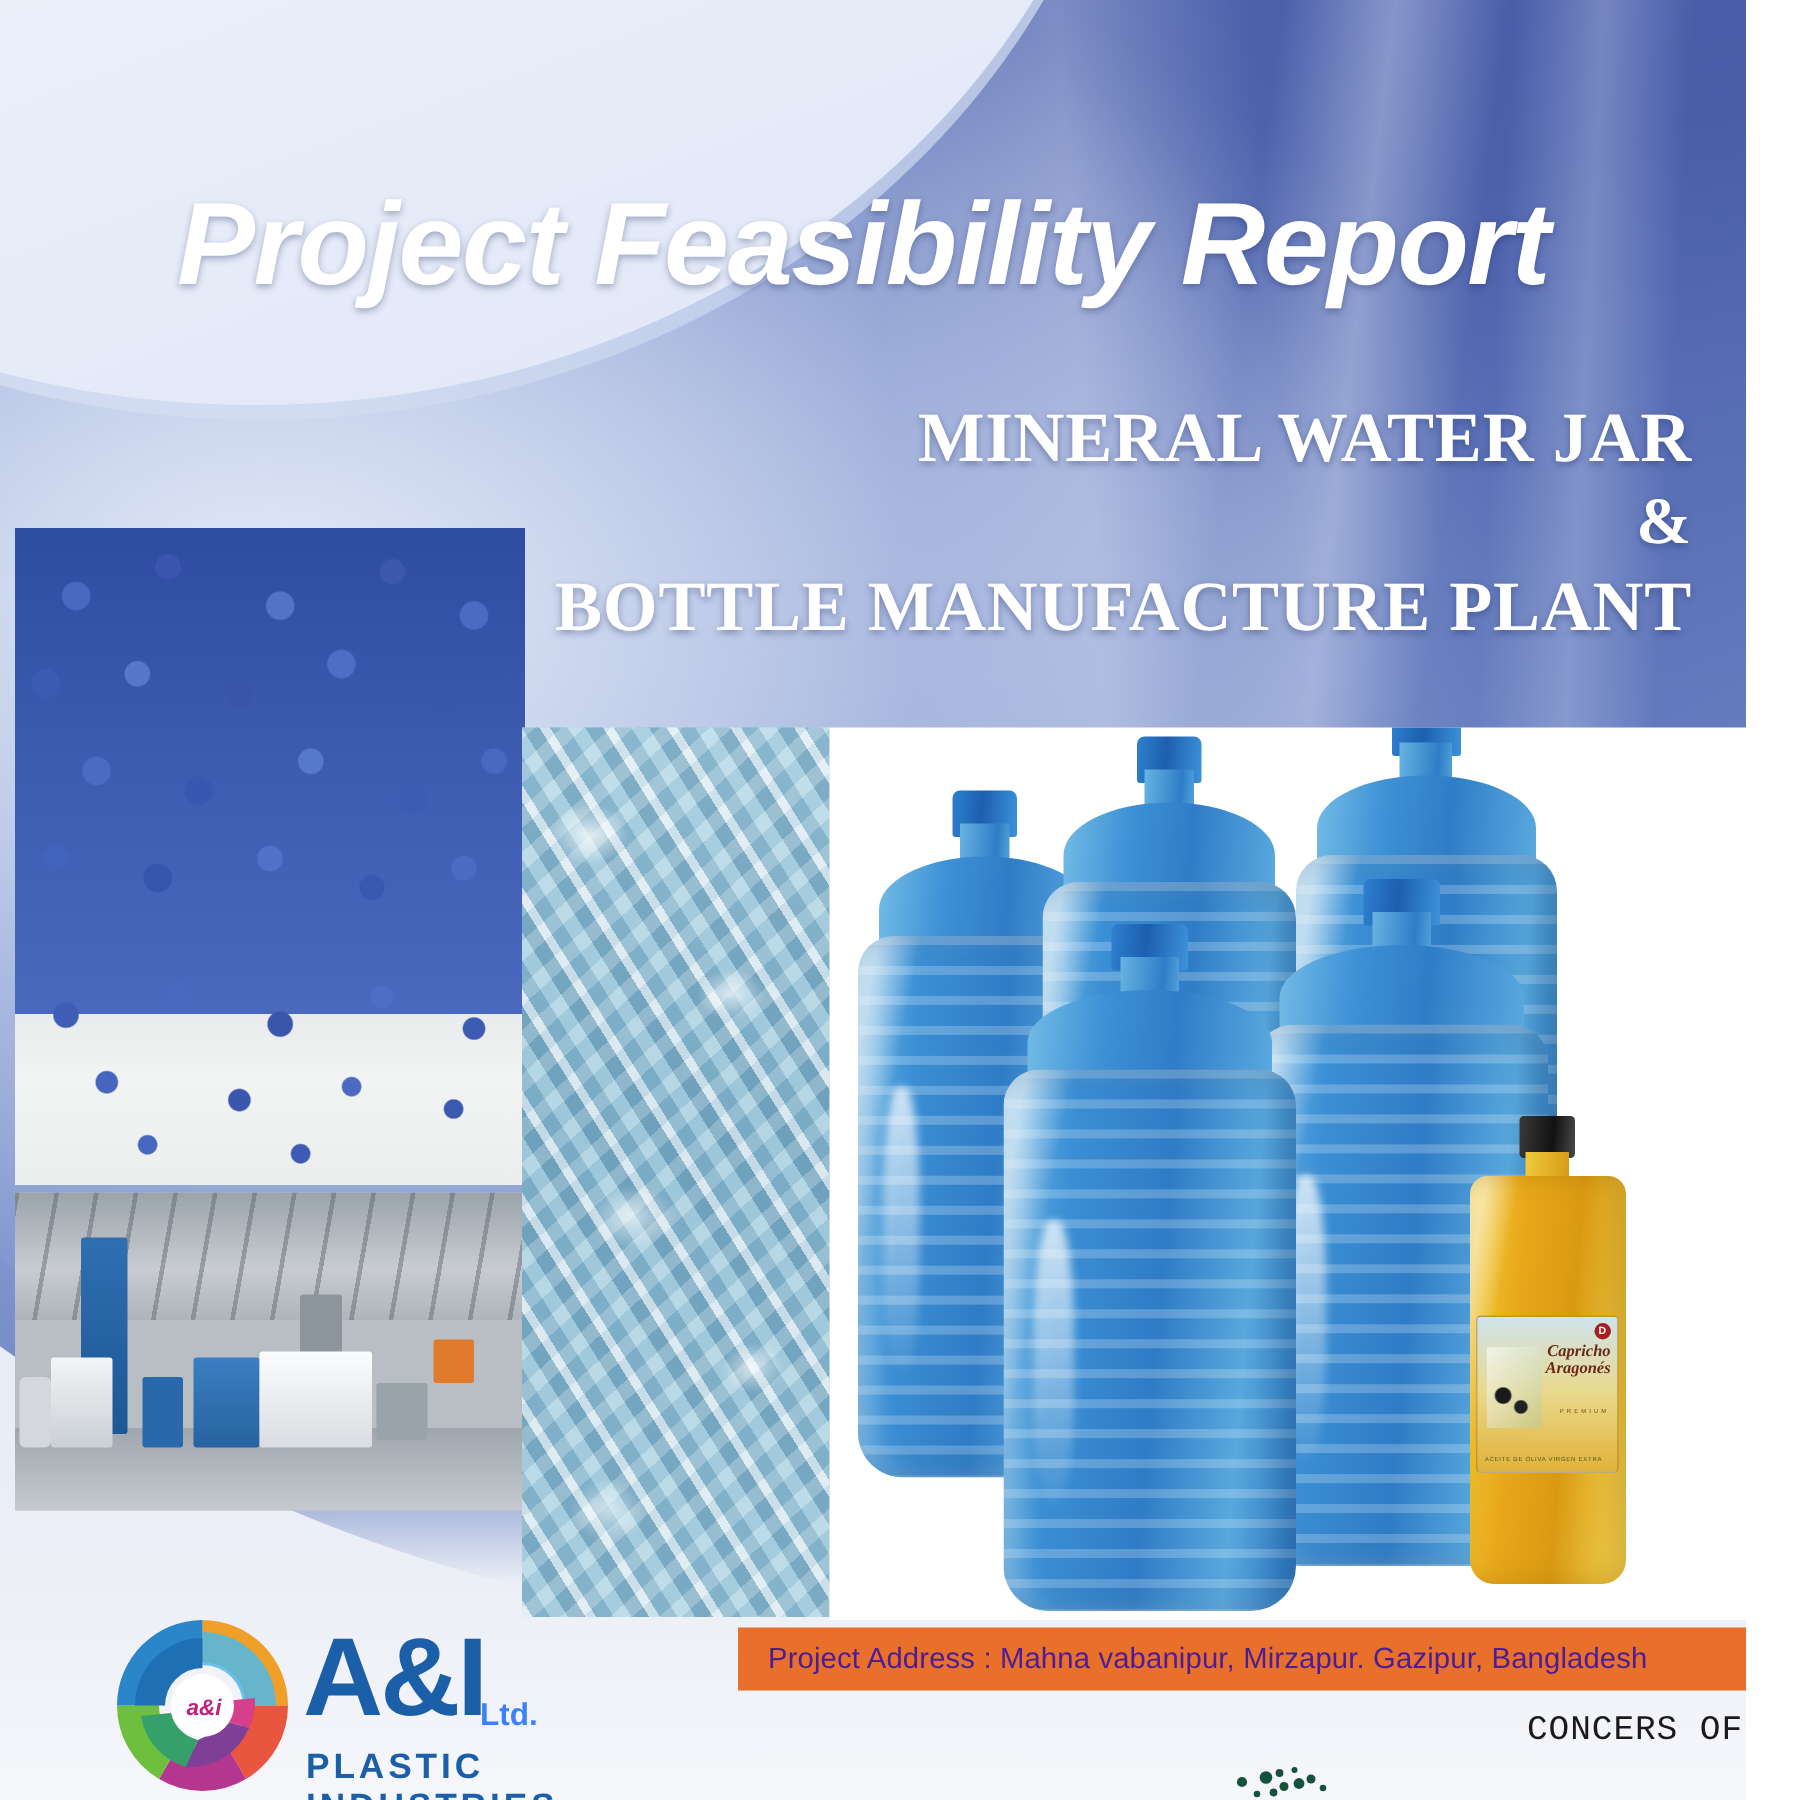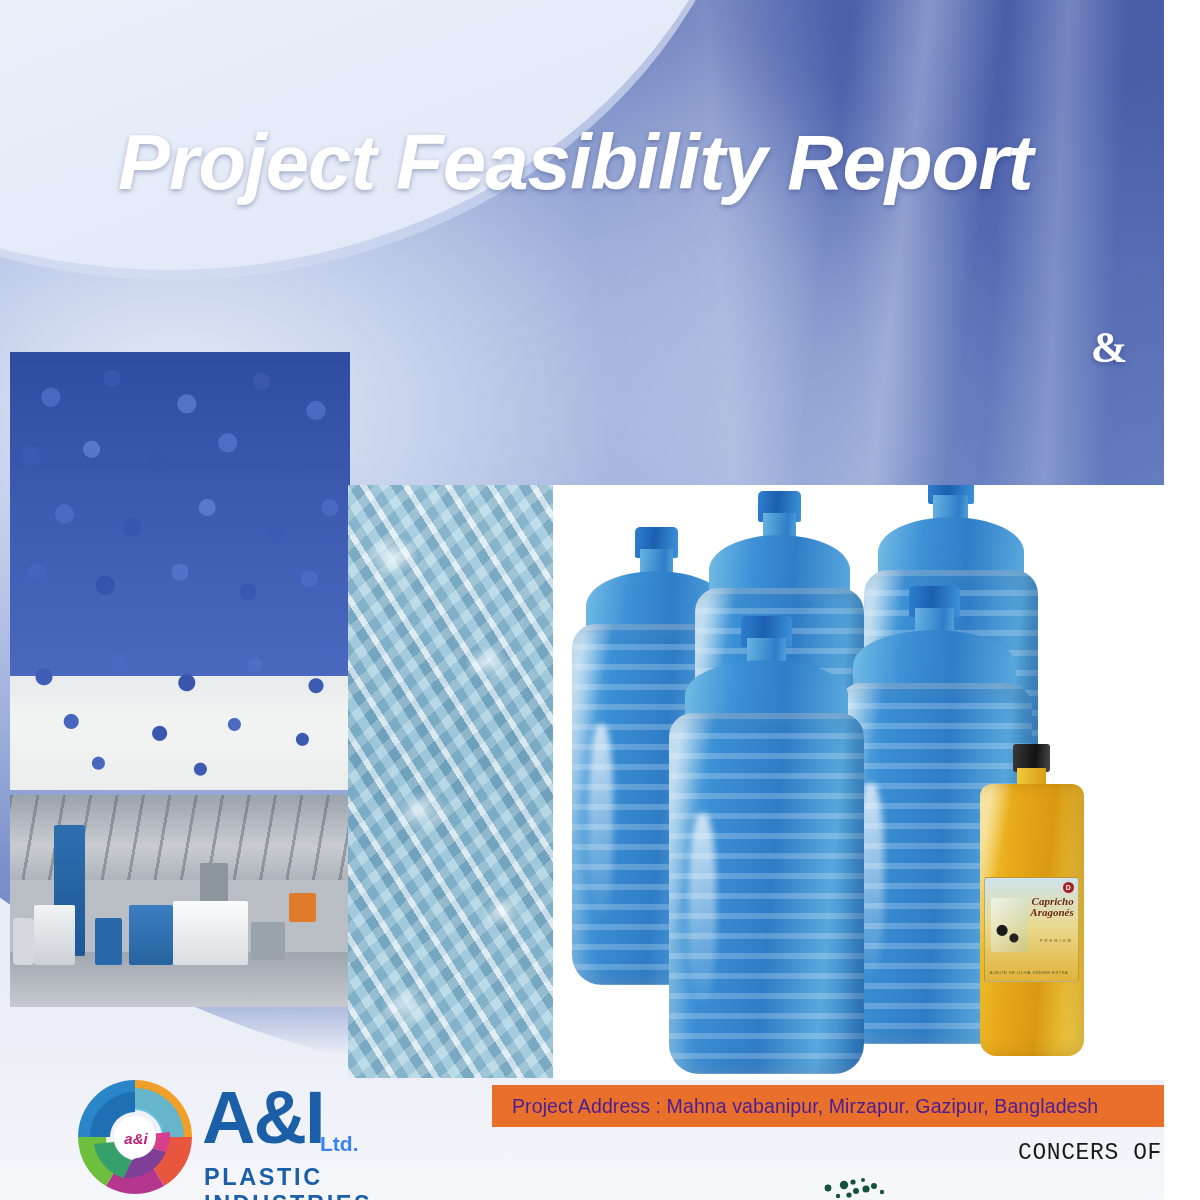--- a/index.html
+++ b/index.html
@@ -256,21 +256,23 @@
   <div class="bg-ellipse"></div>
   <div class="bg-ellipse-2"></div>
   <div class="streak c"></div>
   <div class="streak a"></div>
   <div class="streak b"></div>
   <div class="corner-white"></div>
   <div class="corner-band"></div>
   <div class="bottom-fade"></div>
 
   <div class="title">Project Feasibility Report</div>
+  <div class="sub sub1">MINERAL WATER JAR</div>
   <div class="sub sub-amp">&amp;</div>
+  <div class="sub sub2">BOTTLE MANUFACTURE PLANT</div>
 
   <div class="panel p-pellets">
     <div class="pellet-floor"></div>
     <div class="pellet-field"></div>
     <div class="pellet-scatter"></div>
   </div>
 
   <div class="panel p-factory">
     <div class="f-roof"></div>
     <div class="f-floor"></div>

